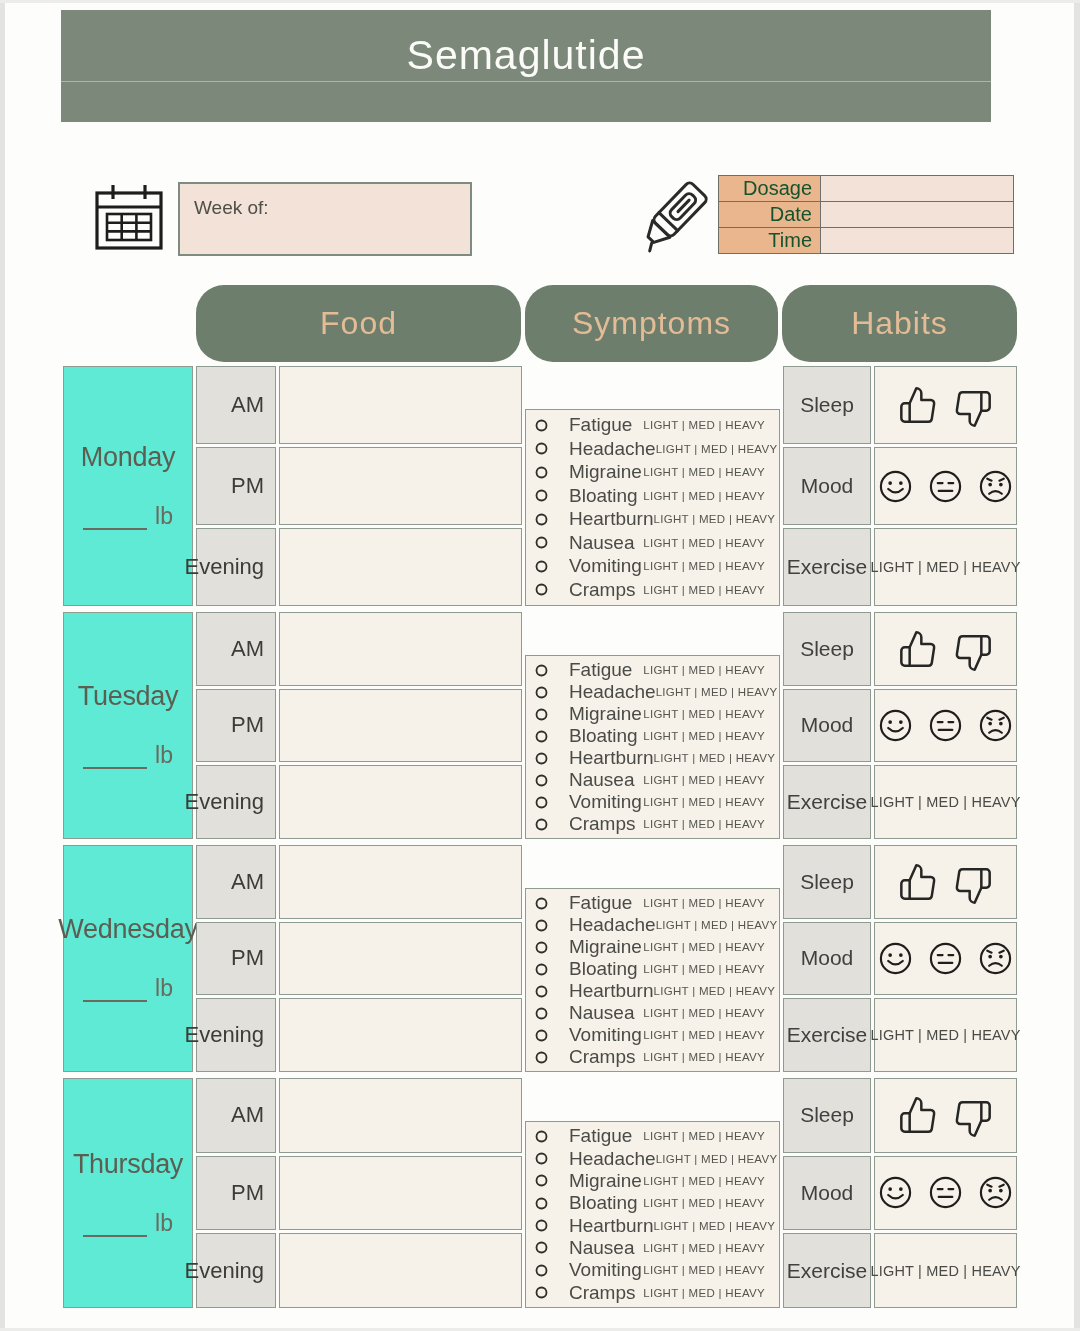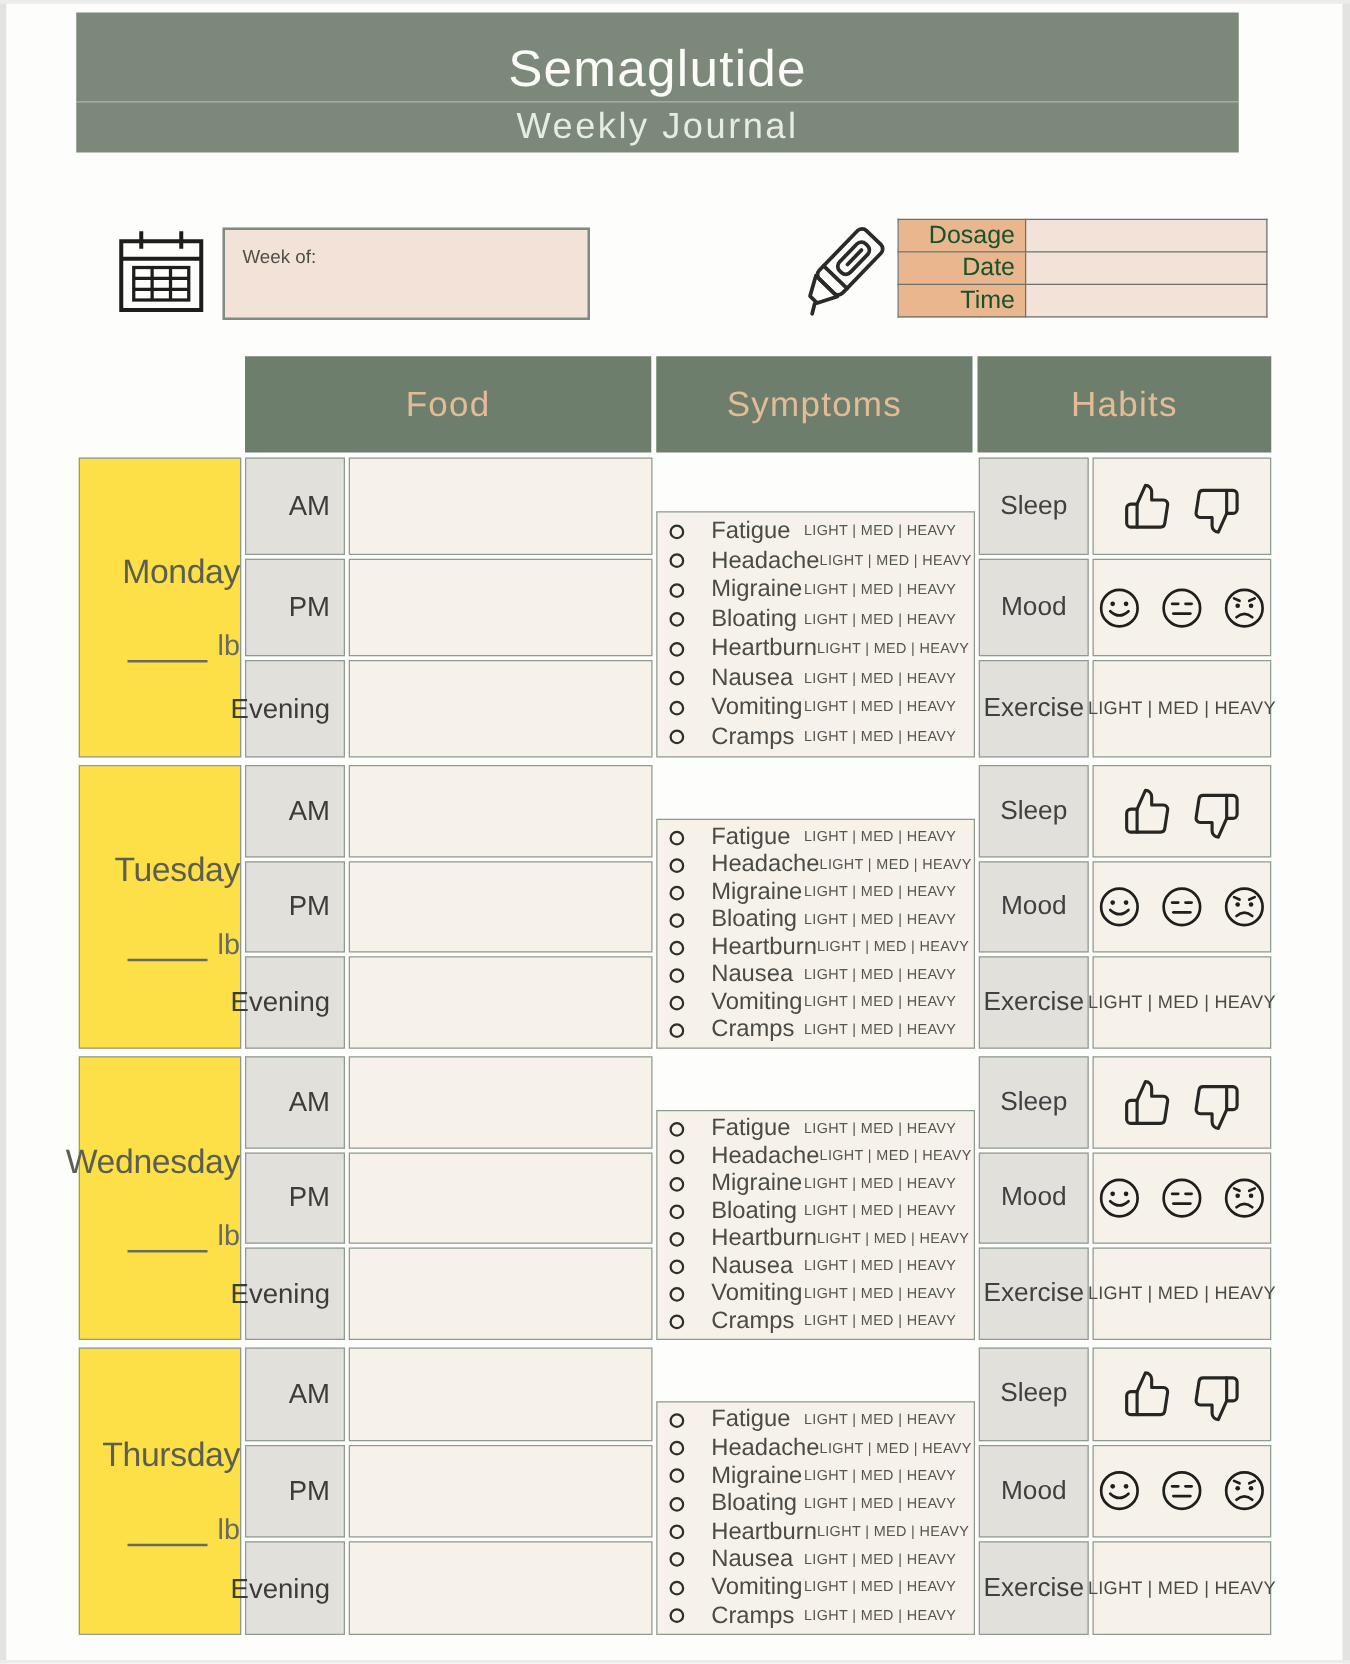--- a/index.html
+++ b/index.html
@@ -18,41 +18,41 @@
   .title-main{height:72px;display:flex;align-items:flex-end;justify-content:center;
     font-size:41px;color:#fbfbf8;letter-spacing:1px;padding-bottom:2px;
     border-bottom:1px solid rgba(255,255,255,.38);box-sizing:border-box;}
   .title-sub{height:39px;display:flex;align-items:center;justify-content:center;
     font-size:29px;color:#e6ebe3;letter-spacing:2px;font-weight:400;}
 
   
   .calendar-icon{position:absolute;left:93px;top:182px;}
   .week-box{position:absolute;left:178px;top:182px;width:294px;height:74px;background:#f2e2d8;
     border:2px solid #7e8b81;box-sizing:border-box;padding:13px 0 0 14px;
-    font-size:15px;color:#4f4f47;}
+    font-size:19px;color:#4f4f47;}
   .pen-icon{position:absolute;left:630px;top:168px;}
   .info-table{position:absolute;left:718px;top:175px;border-collapse:collapse;}
   .info-table td{border:1.5px solid #6f6f68;height:26px;box-sizing:border-box;}
   .info-label{width:102px;background:#e9b68e;text-align:right;padding-right:8px;
     font-size:20px;color:#14532d;}
   .info-value{width:193px;background:#f2e2d8;}
 
   
   .main-header{position:absolute;left:196px;top:285px;width:821px;height:77px;
     display:grid;grid-template-columns:325px 253px 235px;column-gap:4px;}
   .hcell{background:#6d7e6d;display:flex;align-items:center;justify-content:center;
-    font-size:28px;color:#e3bc96;letter-spacing:1px;}
+    font-size:32px;color:#e3bc96;letter-spacing:1px;border-radius:28px;}
 
   
   .day-section{position:absolute;left:63px;width:954px;display:grid;
     grid-template-columns:130px 80px 243px 255px 88px 143px;
     grid-template-rows:1fr 1fr 1fr;gap:3px;}
   .cell{border:1px solid #8f9b90;box-sizing:border-box;}
-  .day-cell{grid-column:1;grid-row:1/4;background:#fde047;display:flex;flex-direction:column;
-    align-items:flex-end;justify-content:center;gap:30px;color:#5d5e52;}
+  .day-cell{grid-column:1;grid-row:1/4;background:#5eead4;display:flex;flex-direction:column;
+    align-items:center;justify-content:center;gap:30px;color:#5d5e52;}
   .day-name{font-size:27px;letter-spacing:-.3px;white-space:nowrap;}
   .weight-line{font-size:23px;color:#6a6b5e;display:flex;align-items:flex-end;gap:8px;}
   .weight-blank{display:inline-block;width:64px;border-bottom:2px solid #6a6b5e;height:20px;}
   .time-cell{background:#e2e0da;display:flex;align-items:center;justify-content:flex-end;
     padding-right:11px;font-size:22px;color:#3c3c38;}
   .food-cell{background:#f6f2e9;}
   .symptoms-cell{grid-column:4;grid-row:1/4;background:#f6f2e9;display:flex;flex-direction:column;
     justify-content:space-evenly;padding:3px 0;margin-top:43px;}
   .symptom-row{display:flex;align-items:center;padding:0 14px 0 9px;}
   .symptom-bullet{display:flex;align-items:center;}
@@ -69,21 +69,20 @@
 <body>
 
 <div class="page">
   <div class="edge left"></div>
   <div class="edge right"></div>
   <div class="edge top"></div>
   <div class="edge bottom"></div>
 
   <div class="title-band">
     <div class="title-main">Semaglutide</div>
-    <div class="title-sub">Weekly Journal</div>
   </div>
 
   <div class="calendar-icon">
     <svg width="76" height="70" viewBox="0 0 76 70" fill="none" stroke="#1d1d1b">
       <rect x="4" y="11" width="64" height="55" stroke-width="3.2"></rect>
       <line x1="4" y1="25" x2="68" y2="25" stroke-width="3.2"></line>
       <line x1="20" y1="3" x2="20" y2="17" stroke-width="3.2"></line>
       <line x1="52" y1="3" x2="52" y2="17" stroke-width="3.2"></line>
       <rect x="14" y="32" width="44" height="26" stroke-width="2.6"></rect>
       <line x1="28.7" y1="32" x2="28.7" y2="58" stroke-width="2.6"></line>

